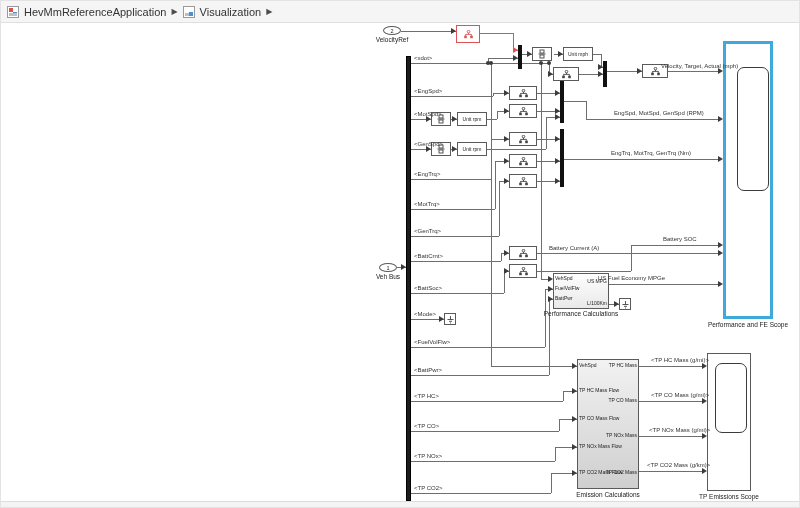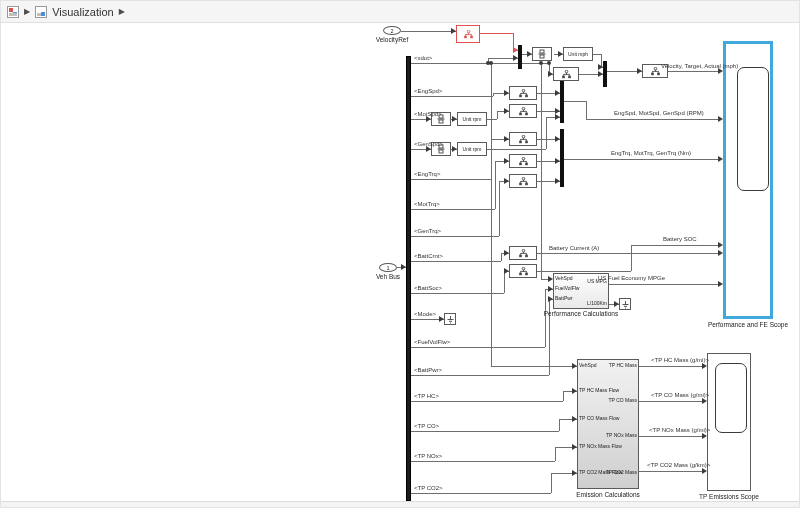--- a/index.html
+++ b/index.html
@@ -53,20 +53,21 @@
 </head>
 <body>
 
 <div id="stage">
   <div id="crumbbar">
     <span class="cicon">
         <span class="m1"></span>
         <span class="m2"></span>
         <span class="m3"></span>
       </span>
+    <span class="crumbtxt">HevMmReferenceApplication</span>
     <span class="crumbsep">▶</span>
     <span class="cicon">
         <span class="m3"></span>
         <span class="m2"></span>
       </span>
     <span class="crumbtxt">Visualization</span>
     <span class="crumbsep">▶</span>
   </div>
   <div id="canvas">
       <div class="wh" style="left: 400px; top: 30px; width: 55px;"></div>

